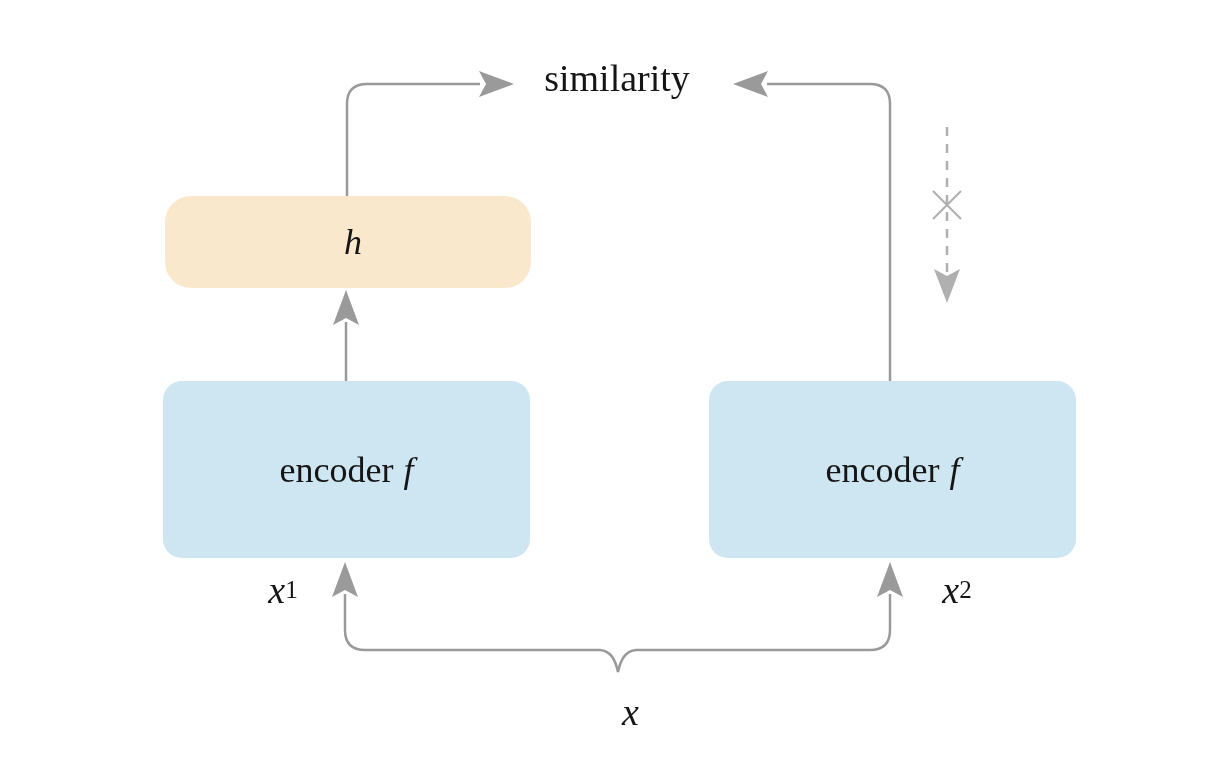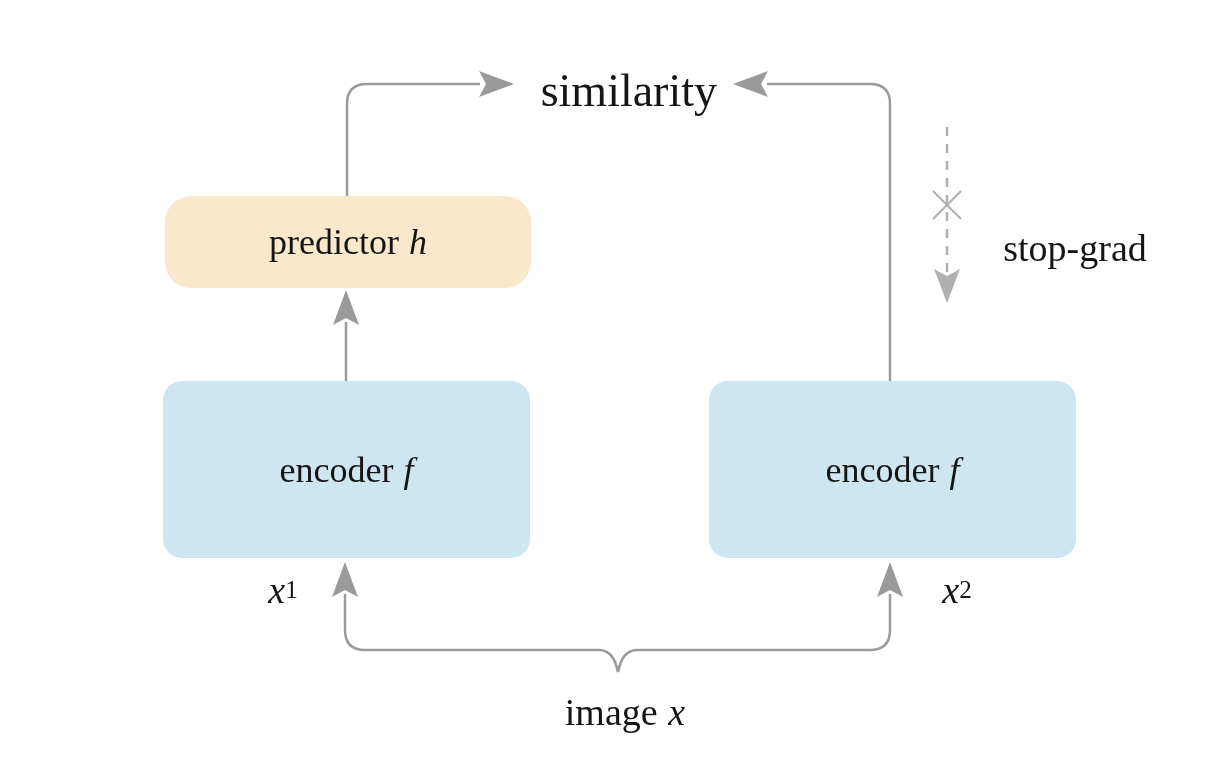--- a/index.html
+++ b/index.html
@@ -47,21 +47,21 @@
   .encoder{
     width:367px;height:177px;
     background:var(--encoder-fill);
     border-radius:19px;
   }
   .encoder.left{left:163px;top:381px;}
   .encoder.right{left:709px;top:381px;}
   .math{font-style:italic;margin-left:0.28em;}
   .mathvar{font-style:italic;}
   sub.idx{font-size:0.66em;font-style:normal;}
-  .similarity{left:517px;top:64px;width:200px;font-size:46px;justify-content:flex-end;}
+  .similarity{left:517px;top:56px;width:200px;font-size:38px;justify-content:center;}
   .stopgrad{left:975px;top:226px;width:200px;font-size:38px;justify-content:center;}
   .x1{left:246px;top:568px;width:74px;font-size:38px;justify-content:center;}
   .x2{left:920px;top:568px;width:74px;font-size:38px;justify-content:center;}
   .imagex{left:520px;top:690px;width:210px;font-size:38px;justify-content:center;}
 </style>
 </head>
 <body>
 
 <div class="stage">
 
@@ -95,26 +95,22 @@
         <line x1="933" y1="191" x2="961" y2="219"></line>
         <line x1="961" y1="191" x2="933" y2="219"></line>
       </g>
     </g>
   </svg>
 
   <div class="node similarity">
     <span>similarity</span>
   </div>
 
-  <div class="node stopgrad">
-    <span>stop-grad</span>
-  </div>
 
   <div class="box predictor">
-    <span>predictor</span>
     <span class="math">h</span>
   </div>
 
   <div class="box encoder left">
     <span>encoder</span>
     <span class="math">f</span>
   </div>
 
   <div class="box encoder right">
     <span>encoder</span>
@@ -125,17 +121,16 @@
     <span class="mathvar">x</span>
       <sub class="idx">1</sub>
   </div>
 
   <div class="node x2">
     <span class="mathvar">x</span>
       <sub class="idx">2</sub>
   </div>
 
   <div class="node imagex">
-    <span>image</span>
     <span class="math">x</span>
   </div>
 
 </div>
 
 </body></html>

